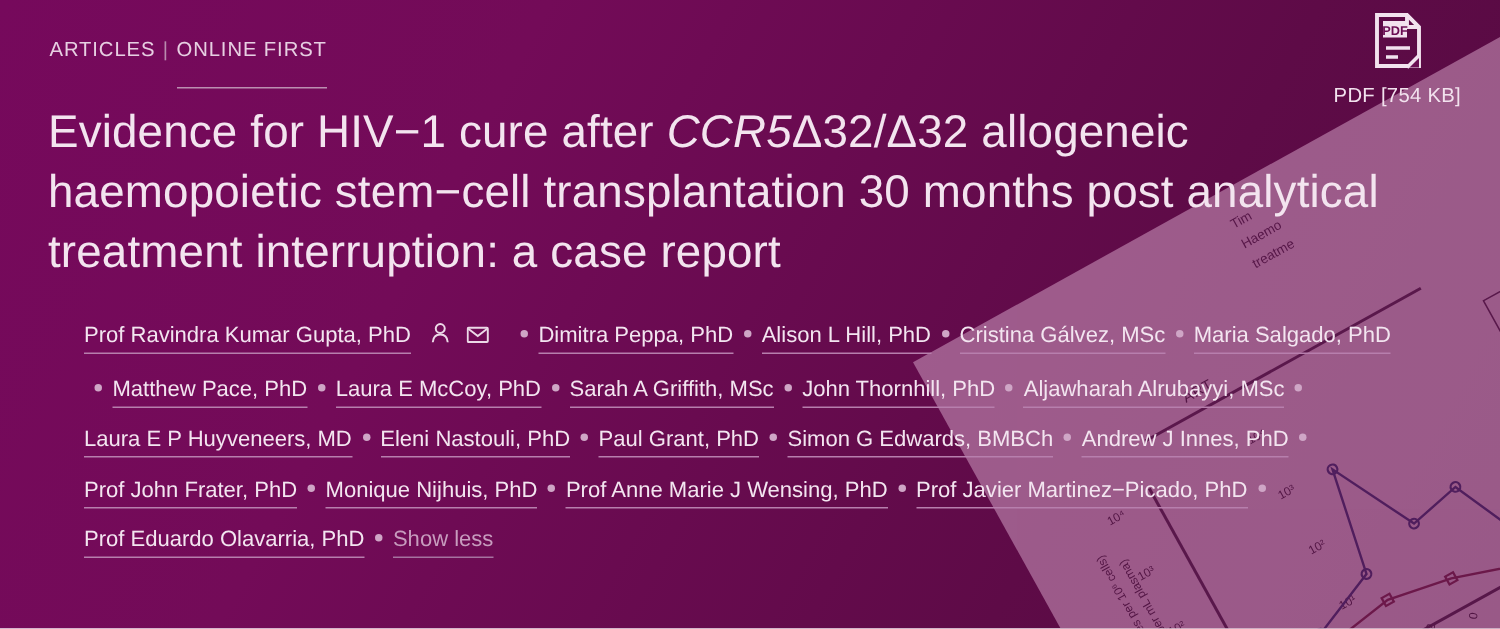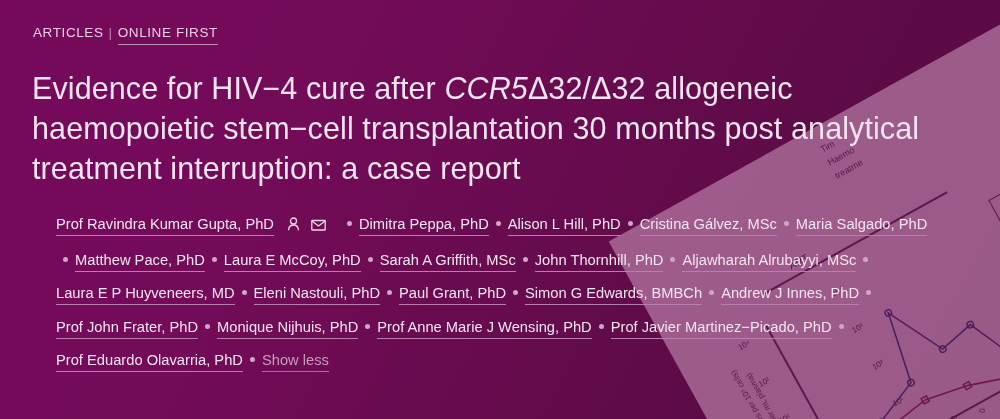--- a/index.html
+++ b/index.html
@@ -133,21 +133,21 @@
   }
   .breadcrumb .bc-sep {
     color: #b98bae;
     margin: 0 5px;
   }
   .bc-link {
     color: #e7cfe2;
     text-decoration: none;
     border-bottom: 1px solid #c59 abc;
     border-bottom: 1px solid #bb8fb1;
-    padding-bottom: 4px;
+    padding-bottom: 18px;
   }
 
   
   .pdf-block {
     position: absolute;
     right: 26px; top: 8px;
     text-align: center;
     z-index: 6;
   }
   .pdf-icon {
@@ -270,23 +270,35 @@
         <rect x="297" y="315" width="6" height="6" fill="none" stroke="#7a2350" stroke-width="1.5"></rect>
         <rect x="349" y="289" width="6" height="6" fill="none" stroke="#7a2350" stroke-width="1.5"></rect>
       </svg>
     </div>
   </div>
 
   <div class="breadcrumb">
     <span>ARTICLES</span><span class="bc-sep">|</span><a class="bc-link" href="#">ONLINE FIRST</a>
   </div>
 
+  <div class="pdf-block">
+    <svg class="pdf-icon" width="34" height="38" viewBox="0 0 34 38">
+      <path d="M3 2 H23 L31 10 V36 H3 Z" fill="none" stroke="#f2e2ee" stroke-width="2.6"></path>
+      <path d="M23 2 V10 H31" fill="none" stroke="#f2e2ee" stroke-width="2.6"></path>
+      <rect x="7" y="6" width="16" height="11" fill="#f2e2ee"></rect>
+      <text x="15" y="15" font-family="Liberation Sans, sans-serif" font-size="8.5" font-weight="bold" fill="#6a0d52" text-anchor="middle">PDF</text>
+      <path d="M9 24 H25 M9 30 H17" stroke="#f2e2ee" stroke-width="2.4" fill="none"></path>
+      <path d="M31 30 L24 37 H31 Z" fill="#6a0d52"></path>
+      <path d="M31 29 L23 37" stroke="#f2e2ee" stroke-width="2.4"></path>
+    </svg>
+    <div class="pdf-label">PDF [754 KB]</div>
+  </div>
 
   <h1 class="title">
-    <span>Evidence for HIV−4 cure after </span><em>CCR5</em><span>Δ32/Δ32 allogeneic haemopoietic stem−cell transplantation 30 months post analytical treatment interruption: a case report</span>
+    <span>Evidence for HIV−1 cure after </span><em>CCR5</em><span>Δ32/Δ32 allogeneic haemopoietic stem−cell transplantation 30 months post analytical treatment interruption: a case report</span>
   </h1>
 
   <div class="authors">
     <a class="author" href="#">Prof Ravindra Kumar Gupta, PhD</a><span class="author-icons"><span class="ai"><svg width="13" height="14" viewBox="0 0 13 14">
           <circle cx="6.5" cy="4" r="3" fill="none" stroke="#ecd9e7" stroke-width="1.3"></circle>
           <path d="M1.5 13.2 C1.8 9.3 4 8 6.5 8 C9 8 11.2 9.3 11.5 13.2" fill="none" stroke="#ecd9e7" stroke-width="1.3"></path>
         </svg></span><span class="ai"><svg width="15" height="12" viewBox="0 0 15 12">
           <rect x="0.8" y="1.5" width="13.4" height="9.5" rx="0.6" fill="none" stroke="#ecd9e7" stroke-width="1.3"></rect>
           <path d="M1.2 2.2 L7.5 7 L13.8 2.2" fill="none" stroke="#ecd9e7" stroke-width="1.3"></path>
         </svg></span></span><span class="bullet"></span><a class="author" href="#">Dimitra Peppa, PhD</a><span class="bullet"></span><a class="author" href="#">Alison L Hill, PhD</a><span class="bullet"></span><a class="author" href="#">Cristina Gálvez, MSc</a><span class="bullet"></span><a class="author" href="#">Maria Salgado, PhD</a><span class="bullet"></span><a class="author" href="#">Matthew Pace, PhD</a><span class="bullet"></span><a class="author" href="#">Laura E McCoy, PhD</a><span class="bullet"></span><a class="author" href="#">Sarah A Griffith, MSc</a><span class="bullet"></span><a class="author" href="#">John Thornhill, PhD</a><span class="bullet"></span><a class="author" href="#">Aljawharah Alrubayyi, MSc</a><span class="bullet"></span><a class="author" href="#">Laura E P Huyveneers, MD</a><span class="bullet"></span><a class="author" href="#">Eleni Nastouli, PhD</a><span class="bullet"></span><a class="author" href="#">Paul Grant, PhD</a><span class="bullet"></span><a class="author" href="#">Simon G Edwards, BMBCh</a><span class="bullet"></span><a class="author" href="#">Andrew J Innes, PhD</a><span class="bullet"></span><a class="author" href="#">Prof John Frater, PhD</a><span class="bullet"></span><a class="author" href="#">Monique Nijhuis, PhD</a><span class="bullet"></span><a class="author" href="#">Prof Anne Marie J Wensing, PhD</a><span class="bullet"></span><a class="author" href="#">Prof Javier Martinez−Picado, PhD</a><span class="bullet"></span><a class="author" href="#">Prof Eduardo Olavarria, PhD</a><span class="bullet"></span><a class="show-less" href="#">Show less</a>

